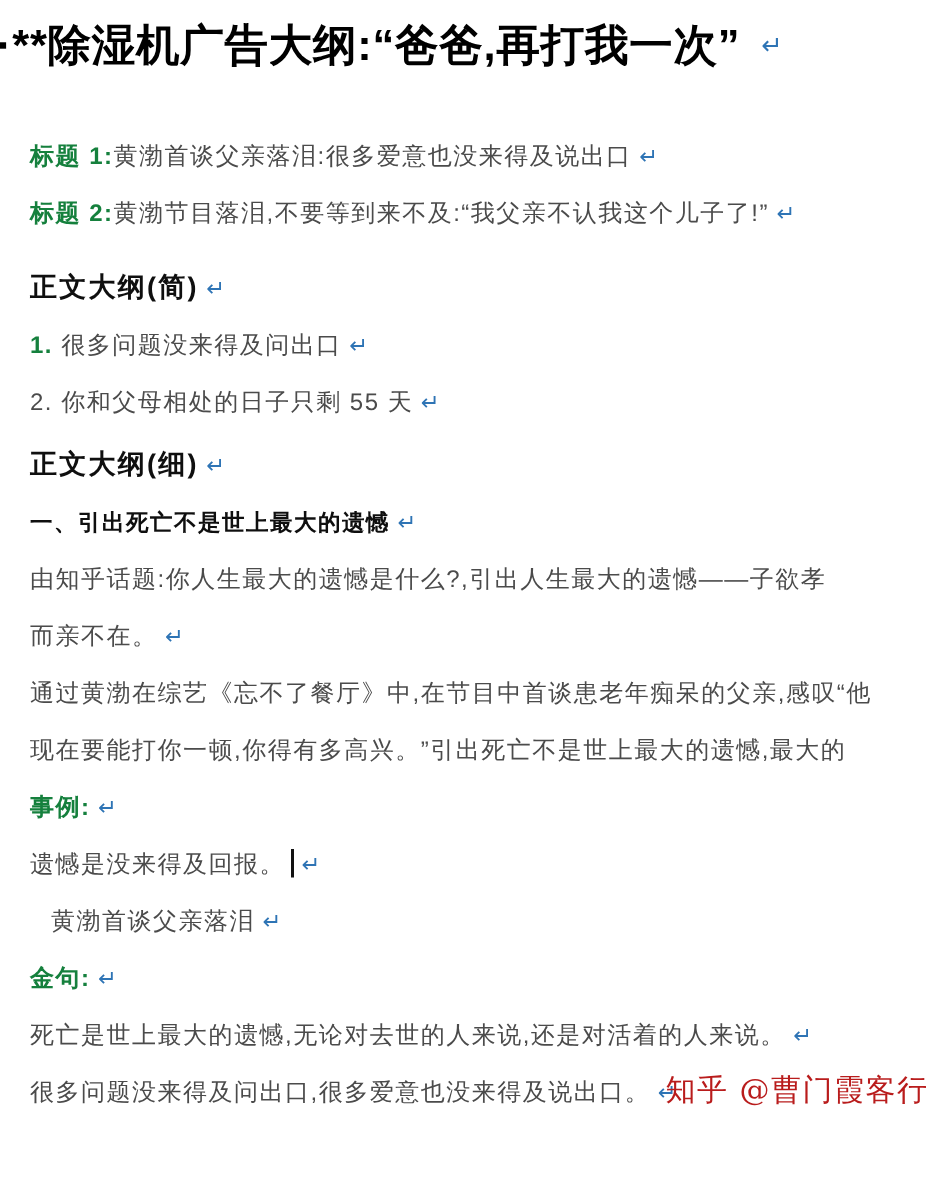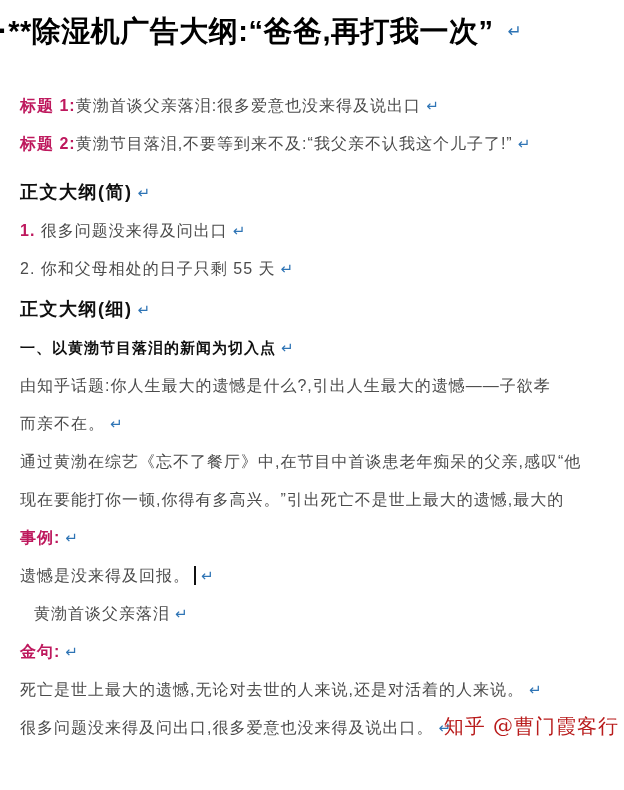--- a/index.html
+++ b/index.html
@@ -33,21 +33,21 @@
   p.line {
     margin: 0;
     font-size: 16px;
     line-height: 38px;
     color: #4b4b4b;
     letter-spacing: 1px;
     white-space: nowrap;
   }
   .b {
     font-weight: bold;
-    color: #be185d;
+    color: #15803d;
   }
   p.h2 {
     font-size: 18px;
     font-weight: bold;
     color: #0f0f0f;
     letter-spacing: 1.5px;
   }
   p.h2.gap-lg { margin-top: 10px; }
   p.h2.gap-sm { margin-top: 2px; }
   p.h3 {
@@ -102,21 +102,21 @@
 
   <p class="line h2 gap-lg"><span>正文大纲(简)</span><span class="mark">↵</span></p>
 
   <p class="line"><span class="b">1.</span> <span>很多问题没来得及问出口</span><span class="mark">↵</span></p>
 
   <p class="line"><span>2. 你和父母相处的日子只剩 55 天</span><span class="mark">↵</span></p>
 
 
   <p class="line h2 gap-sm"><span>正文大纲(细)</span><span class="mark">↵</span></p>
 
-  <p class="line h3"><span>一、以黄渤节目落泪的新闻为切入点</span><span class="mark">↵</span></p>
+  <p class="line h3"><span>一、引出死亡不是世上最大的遗憾</span><span class="mark">↵</span></p>
 
   <p class="line"><span>由知乎话题:你人生最大的遗憾是什么?,引出人生最大的遗憾——子欲孝</span></p>
 
   <p class="line"><span>而亲不在。</span><span class="mark">↵</span></p>
 
   <p class="line"><span>通过黄渤在综艺《忘不了餐厅》中,在节目中首谈患老年痴呆的父亲,感叹“他</span></p>
 
   <p class="line"><span>现在要能打你一顿,你得有多高兴。”引出死亡不是世上最大的遗憾,最大的</span></p>
 
   <p class="line"><span class="b">事例:</span><span class="mark">↵</span></p>

